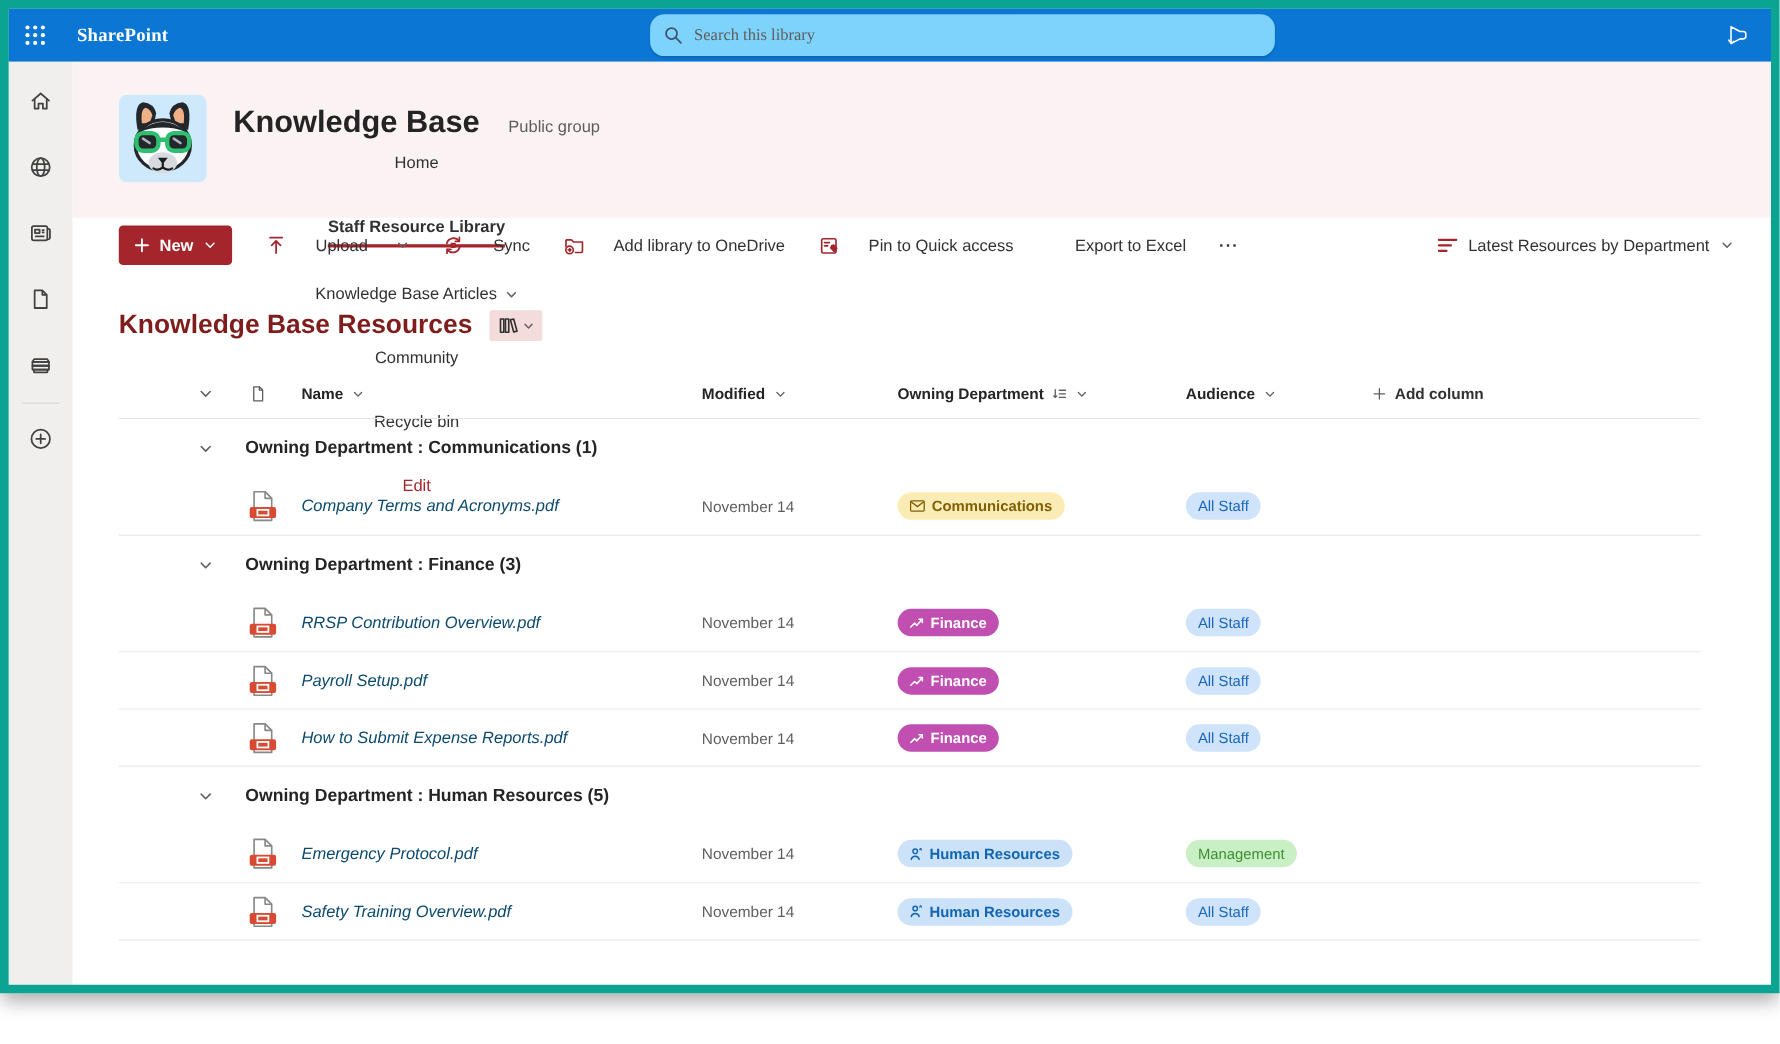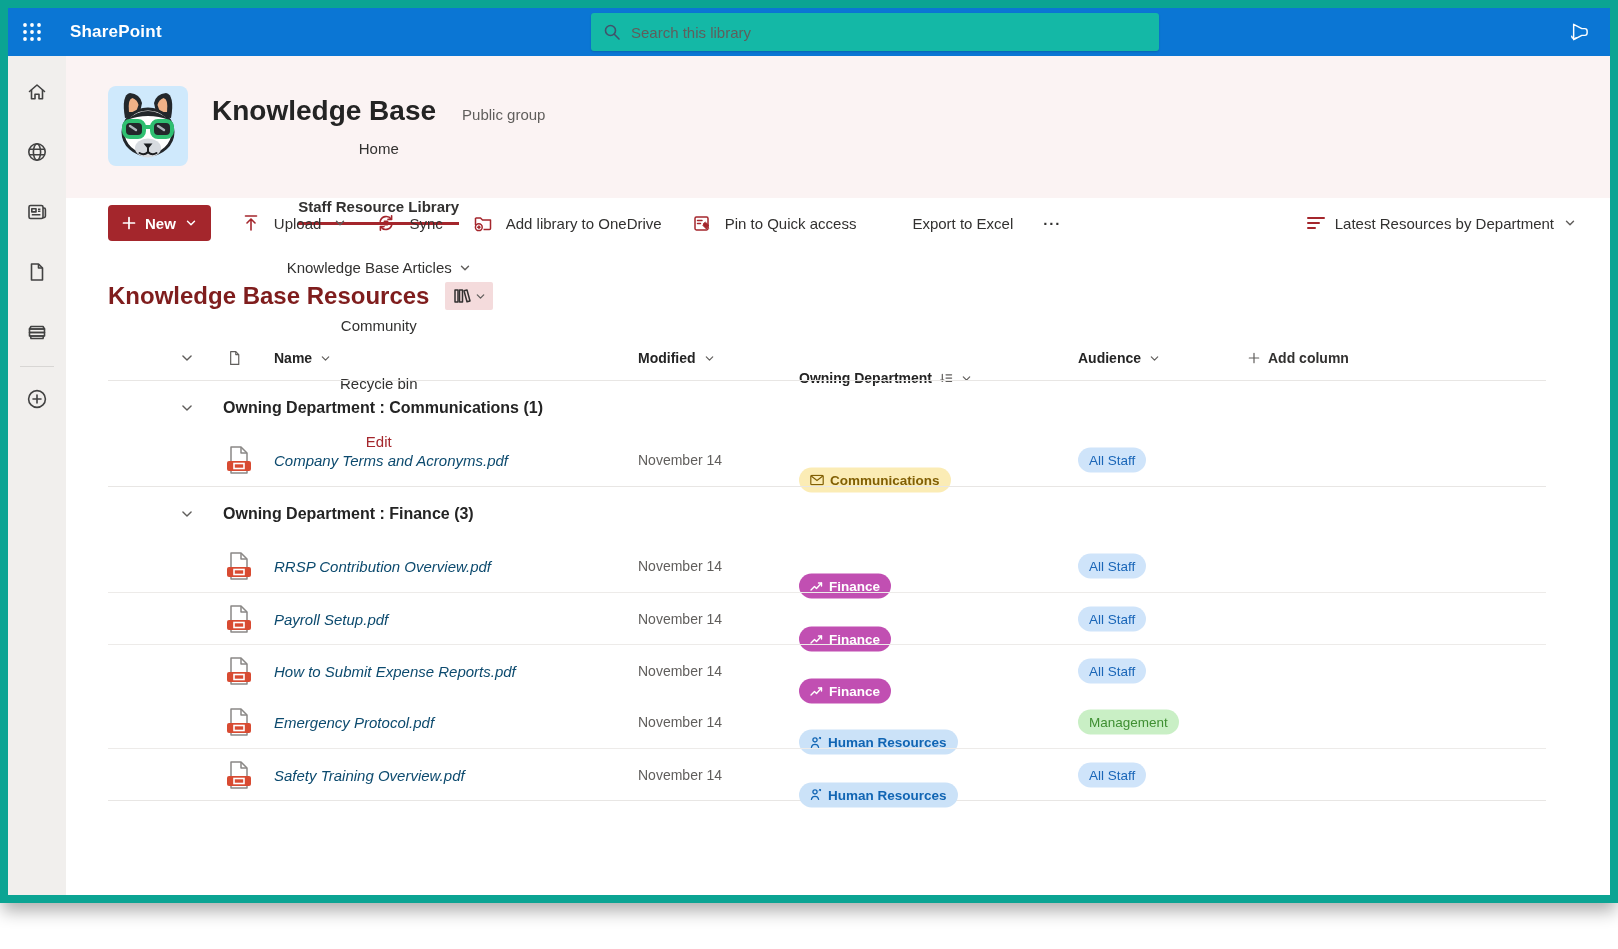--- a/index.html
+++ b/index.html
@@ -4,25 +4,25 @@
 <style>
   * { margin:0; padding:0; box-sizing:border-box; }
   html,body { background:#ffffff; }
   body { font-family:"Liberation Sans","DejaVu Sans",sans-serif; color:#242424; }
   .page { position:relative; width:1618px; height:949px; background:#fff; overflow:hidden; }
   .frame { position:absolute; left:0; top:0; width:1618px; height:903px;
            border:8px solid #0ba493; background:#fff;
            box-shadow:0 10px 16px -2px rgba(0,0,0,.32); }
 
   
-  .suite-bar { position:relative; height:48px; background:#0b76d4; display:flex; align-items:center; }
+  .suite-bar { position:relative; height:48px; background:#0b76d4; display:flex; align-items:center;font-family:Liberation Serif, serif; }
   .waffle { width:48px; height:48px; display:flex; align-items:center; justify-content:center; cursor:pointer; }
   .app-name { color:#fff; font-size:17px; font-weight:700; margin-left:14px; letter-spacing:.2px; cursor:pointer; }
-  .search-box { position:absolute; left:583px; top:5px; width:568px; height:38px; background:#14b8a6;
-                border-radius:3px; display:flex; align-items:center; padding:0 12px; gap:10px;
+  .search-box { position:absolute; left:583px; top:5px; width:568px; height:38px; background:#7dd3fc;
+                border-radius:13px; display:flex; align-items:center; padding:0 12px; gap:10px;
                 box-shadow:0 1px 2px rgba(0,0,0,.15); }
   .search-box input { border:none; outline:none; flex:1; font-size:15px; font-family:inherit; color:#323130; background:transparent; }
   .search-box input::placeholder { color:#605e5c; }
   .megaphone { position:absolute; right:20px; top:13px; cursor:pointer; }
 
   
   .body-row { display:flex; height:839px; }
   .sidebar { width:58px; background:#f1efed; display:flex; flex-direction:column; align-items:center; padding-top:24px; flex:none; }
   .side-btn { width:24px; height:24px; background:none; border:none; color:#424242; margin-bottom:36px; cursor:pointer; padding:0; }
   .side-divider { width:34px; height:1px; background:#d8d6d4; margin:-14px 0 20px 0; }
@@ -40,21 +40,21 @@
   .nav-item.active { font-weight:700; border-bottom:3px solid #a4262c; }
   .nav-item.accent { color:#a4262c; }
   .nav-item .chev { color:#605e5c; }
 
   
   .toolbar { height:50px; display:flex; align-items:center; padding:0 18px 0 42px; gap:30px; flex:none; }
   .new-btn { height:36px; background:#a4262c; color:#fff; border:none; border-radius:4px;
              display:flex; align-items:center; gap:9px; padding:0 14px; font-size:15px; font-weight:600;
              font-family:inherit; cursor:pointer;justify-content:center; }
   .tb-item { background:none; border:none; font-family:inherit; font-size:15px; color:#323130;
-             display:flex; align-items:center; gap:13px; cursor:pointer; padding:0; white-space:nowrap; }
+             display:flex; align-items:center; gap:26px; cursor:pointer; padding:0; white-space:nowrap; }
   .tb-item .tb-ic { color:#a4262c; display:flex; }
   .tb-item .chev { color:#605e5c; }
   .tb-more { font-size:15px; letter-spacing:1px; color:#323130; font-weight:700; }
   .view-select { margin-left:auto; margin-right:16px; display:flex; align-items:center; gap:10px;
                  font-size:15px; color:#323130; cursor:pointer; white-space:nowrap; }
   .view-select .tb-ic { color:#a4262c; display:flex; }
   .view-select .chev { color:#605e5c; }
 
   
   .list-area { flex:1; padding-top:34px; }
@@ -65,21 +65,21 @@
   .list-table { margin:26px 64px 0 42px; position:relative; }
   .trow { position:relative; }
   .cols-row { height:44px; }
   .cell { position:absolute; top:50%; transform:translateY(-50%); display:flex; align-items:center; gap:8px; white-space:nowrap; }
   .colhead { font-size:14px; font-weight:600; color:#242424; cursor:pointer; }
   .colhead .chev, .colhead .gicon { color:#605e5c; }
   .c-expand { left:72px; color:#605e5c; cursor:pointer; }
   .c-icon { left:118px; color:#605e5c; }
   .c-name { left:166px; }
   .c-mod { left:530px; }
-  .c-dept { left:691px;margin-top:20px; }
+  .c-dept { left:708px; }
   .c-aud { left:970px;justify-content:center; }
   .c-add { left:1140px; color:#323130; }
   .group-header { height:54px; border-top:1px solid #e8e6e4; cursor:default; }
   .group-label { font-size:16px; font-weight:700; color:#242424; left:115px; }
   .file-row { height:52px; cursor:pointer; }
   .file-row + .file-row { border-top:1px solid #edebe9; }
   .group:last-child { border-bottom:1px solid #e8e6e4; }
   .file-name { font-size:15px; color:#0c4a6e;font-style:italic; }
   .file-mod { font-size:14px; color:#605e5c; }
 
@@ -491,20 +491,28 @@
                       <span>Finance</span>
                     </span>
                   </span>
                 <span class="cell c-aud">
                     <span class="badge badge-blue">All Staff</span>
                   </span>
               </div>
             </div>
 
             <div class="group">
+              <div class="trow group-header">
+                <span class="cell c-expand">
+                  <svg width="14" height="14" viewBox="0 0 12 12">
+                      <path d="M2.5 4.2 6 7.8 9.5 4.2" fill="none" stroke="currentColor" stroke-width="1.2" stroke-linecap="round" stroke-linejoin="round"></path>
+                    </svg>
+                </span>
+                <span class="cell group-label">Owning Department : Human Resources (5)</span>
+              </div>
               <div class="trow file-row">
                 <span class="cell c-icon">
                     <svg width="26" height="30" viewBox="0 0 26 30">
                       <path d="M5 2 H15 L21 8 V28 H5 Z" fill="#fff" stroke="#8a8886" stroke-width="1.5" stroke-linejoin="round"></path>
                       <path d="M15 2 V8 H21" fill="none" stroke="#8a8886" stroke-width="1.5" stroke-linejoin="round"></path>
                       <rect x="1" y="16" width="24" height="10" rx="2" fill="#d84b32"></rect>
                       <rect x="8" y="18.5" width="10" height="5" fill="none" stroke="#fff" stroke-width="1.6"></rect>
                     </svg>
                   </span>
                 <span class="cell c-name file-name">Emergency Protocol.pdf</span>

